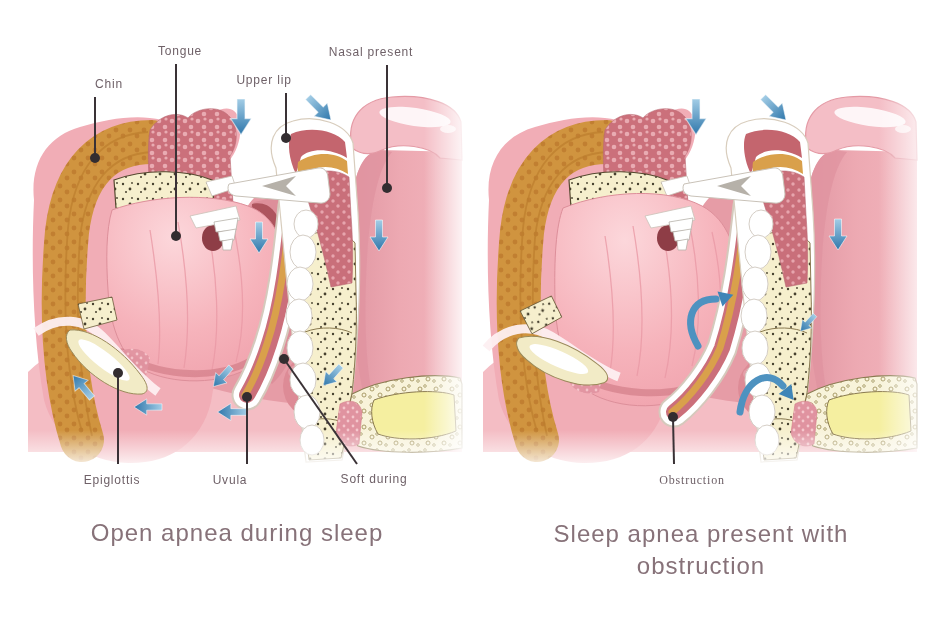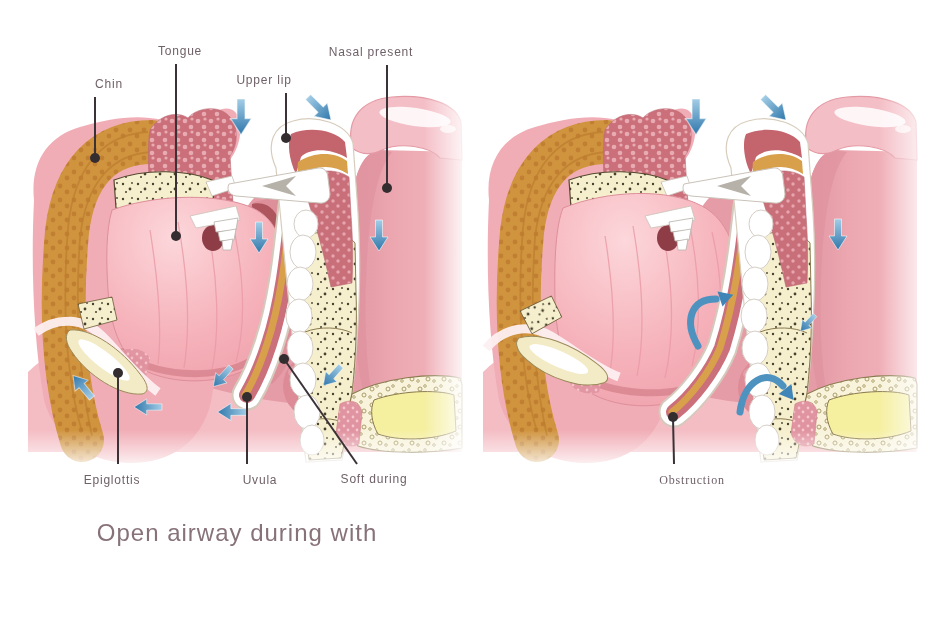--- a/index.html
+++ b/index.html
@@ -264,19 +264,20 @@
     <line x1="673" y1="417" x2="674" y2="464"></line>
         <circle cx="673" cy="417" r="5" stroke="none"></circle>
   </g>
 </svg>
 
 <div class="lbl" style="left:83px;  top:84px;margin-left:26px;">Chin</div>
 <div class="lbl" style="left:180px; top:51px;">Tongue</div>
 <div class="lbl" style="left:264px; top:80px;">Upper lip</div>
 <div class="lbl" style="left:371px; top:52px;">Nasal present</div>
 <div class="lbl" style="left:112px; top:480px;">Epiglottis</div>
-<div class="lbl" style="left:230px; top:480px;margin-left:30px;">Uvula</div>
+<div class="lbl" style="left:230px; top:480px;">Uvula</div>
 <div class="lbl" style="left:374px; top:479px;">Soft during</div>
 <div class="lbl" style="left:692px; top:480px;font-family:Liberation Serif, serif;">Obstruction</div>
 
-<div class="cap" style="left:237px; top:533px;">Open airway during with</div>
+<div class="cap" style="left:237px; top:533px;">Open apnea during sleep</div>
+<div class="cap" style="left:701px; top:550px; width:350px;">Sleep apnea present with obstruction</div>
 
 </div>
 
 </body></html>

